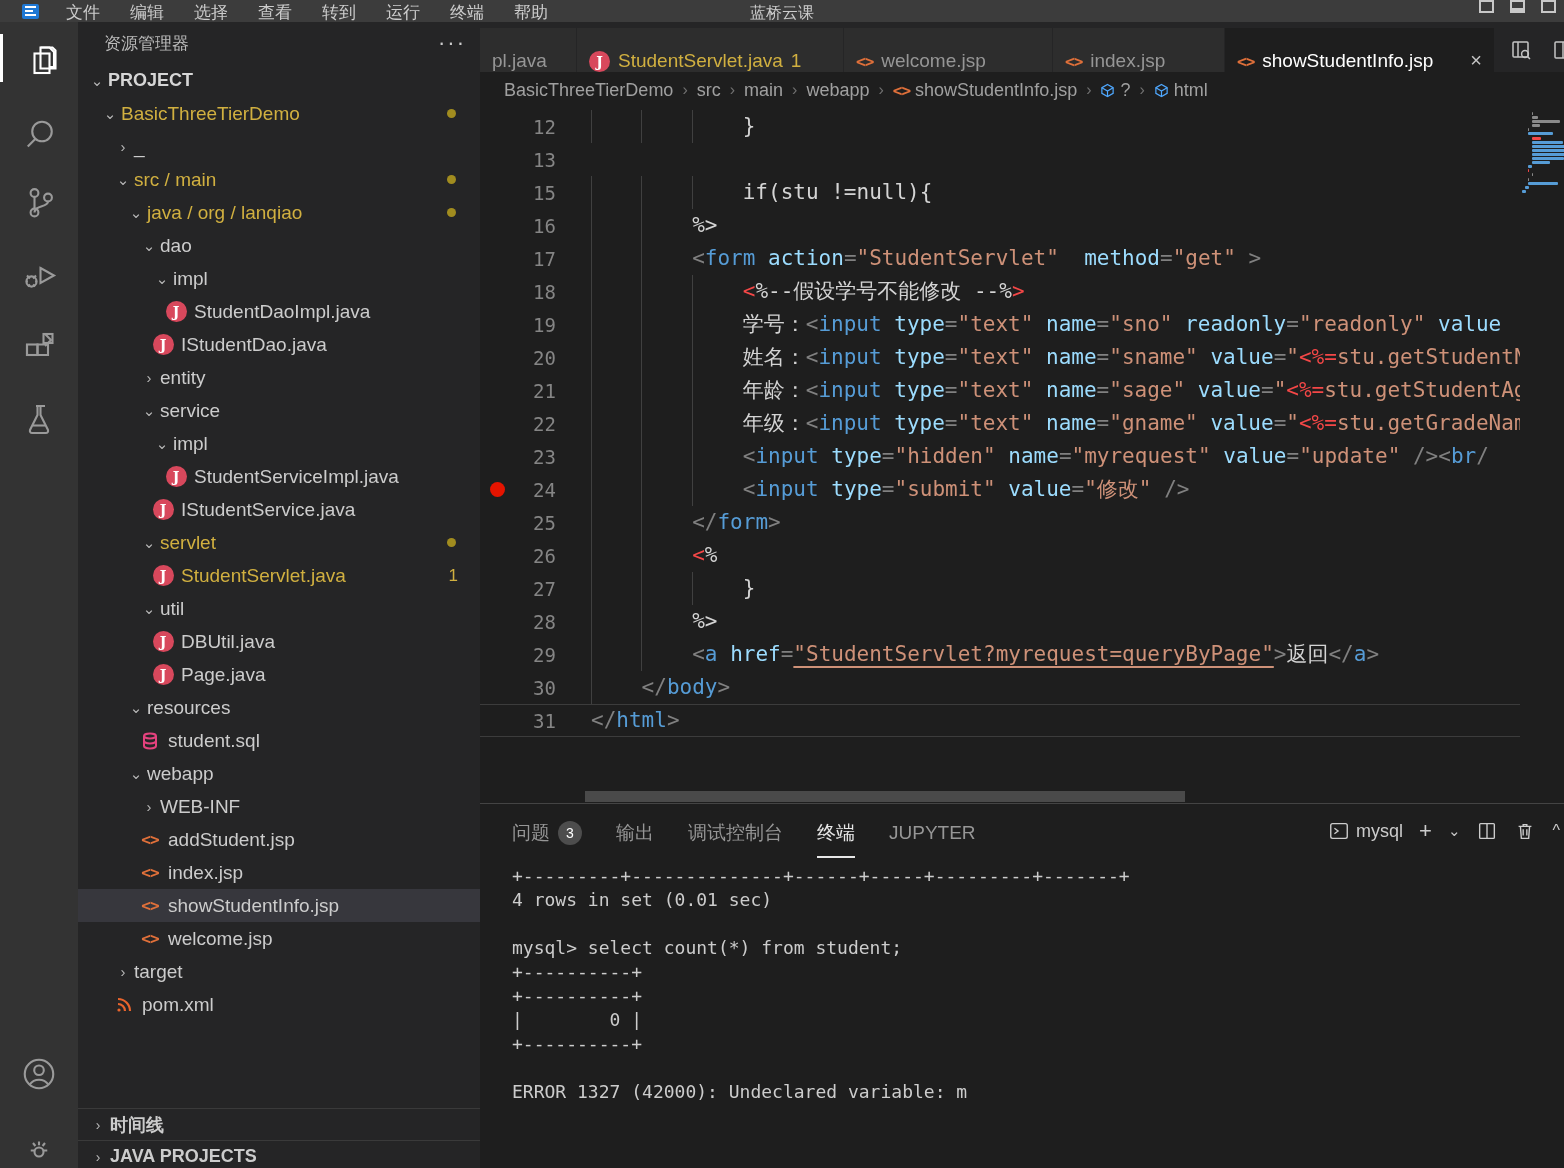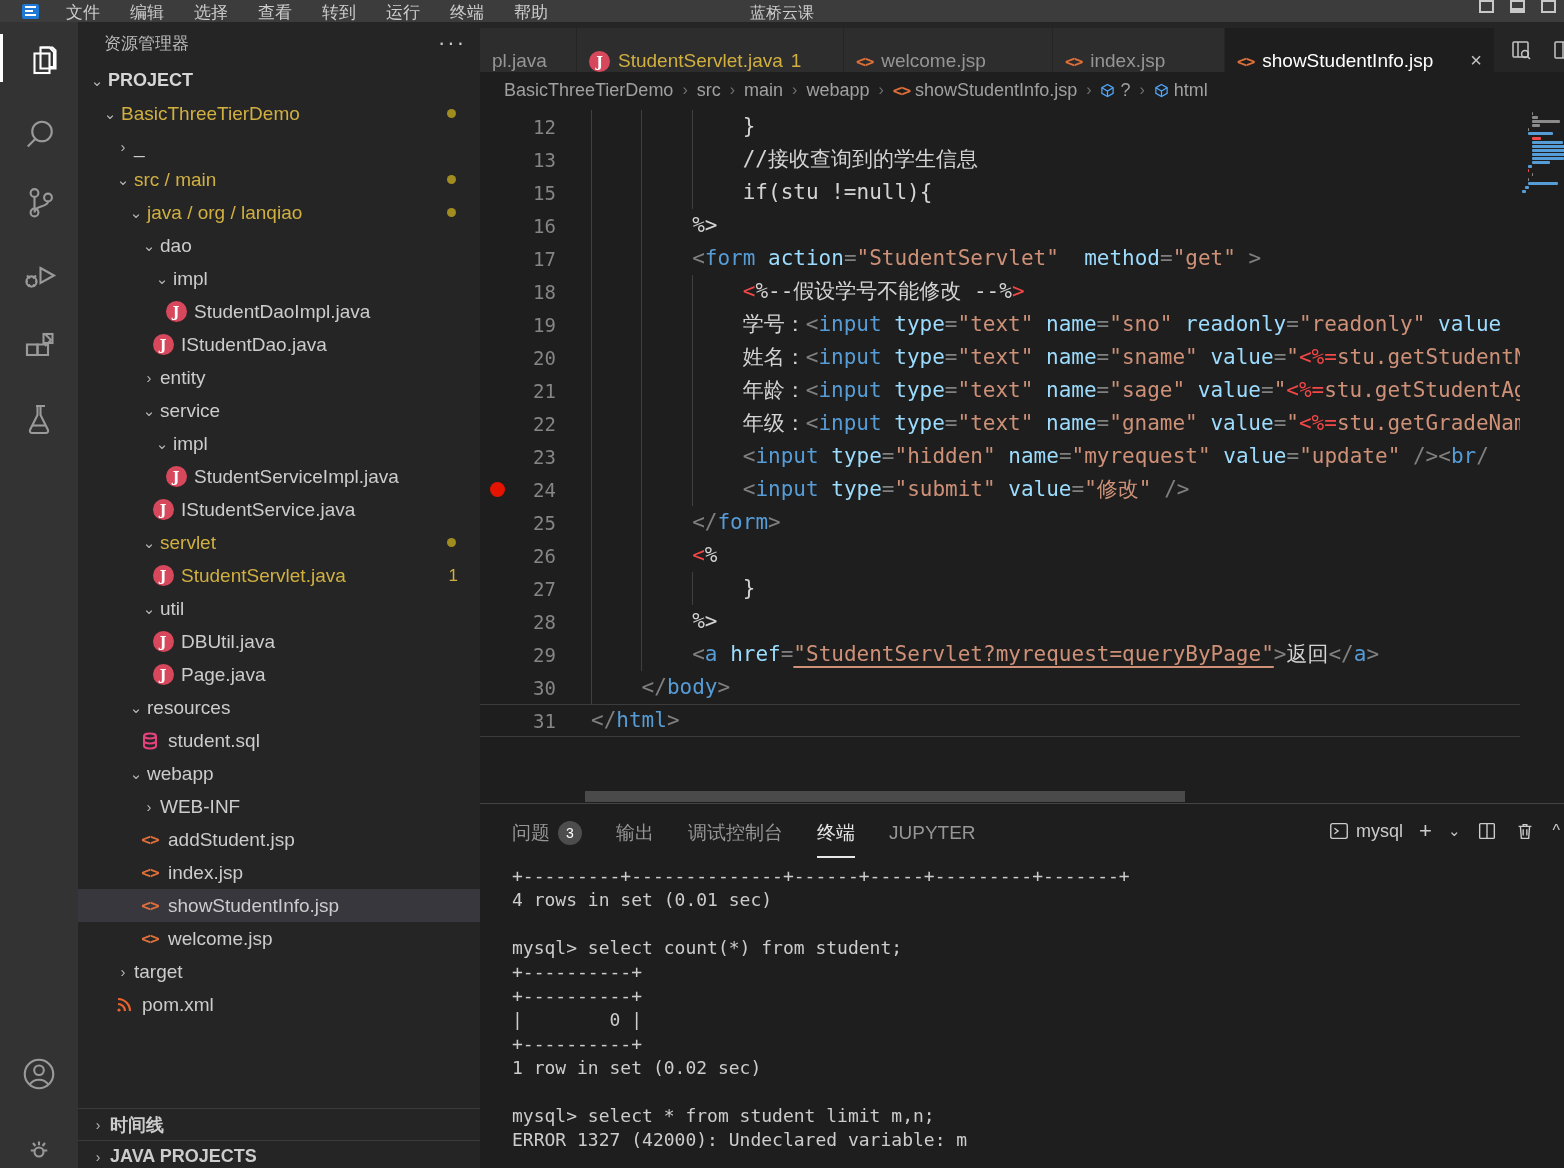--- a/index.html
+++ b/index.html
@@ -443,21 +443,20 @@
           <div class="crow">
             <div class="gutter">
               <span class="num">12</span>
             </div>
             <div class="ltext"><span class="guide" style="left: 0px;"></span><span class="guide" style="left: 50.4px;"></span><span class="guide" style="left: 100.8px;"></span><span class="c-p">            }</span></div>
           </div>
           <div class="crow">
             <div class="gutter">
               <span class="num">13</span>
             </div>
-            <div class="ltext"><span class="guide" style="left: 0px;"></span><span class="guide" style="left: 50.4px;"></span><span class="guide" style="left: 100.8px;"></span><span class="c-p">            //接收查询到的学生信息</span></div>
           </div>
           <div class="crow">
             <div class="gutter">
               <span class="num">15</span>
             </div>
             <div class="ltext"><span class="guide" style="left: 0px;"></span><span class="guide" style="left: 50.4px;"></span><span class="guide" style="left: 100.8px;"></span><span class="c-p">            if(stu !=null){</span></div>
           </div>
           <div class="crow">
             <div class="gutter">
               <span class="num">16</span>
@@ -625,20 +624,18 @@
       </div>
       <div class="terminal" id="terminal">
           <div class="tline">+---------+--------------+------+-----+---------+-------+</div>
           <div class="tline">4 rows in set (0.01 sec)</div>
           <div class="tline"> </div>
           <div class="tline">mysql&gt; select count(*) from student;</div>
           <div class="tline">+----------+</div>
           <div class="tline">+----------+</div>
           <div class="tline">|        0 |</div>
           <div class="tline">+----------+</div>
-          <div class="tline">1 row in set (0.02 sec)</div>
           <div class="tline"> </div>
-          <div class="tline">mysql&gt; select * from student limit m,n;</div>
           <div class="tline">ERROR 1327 (42000): Undeclared variable: m</div>
         </div>
     </div>
   </div>
 </div>
 
 </body></html>

